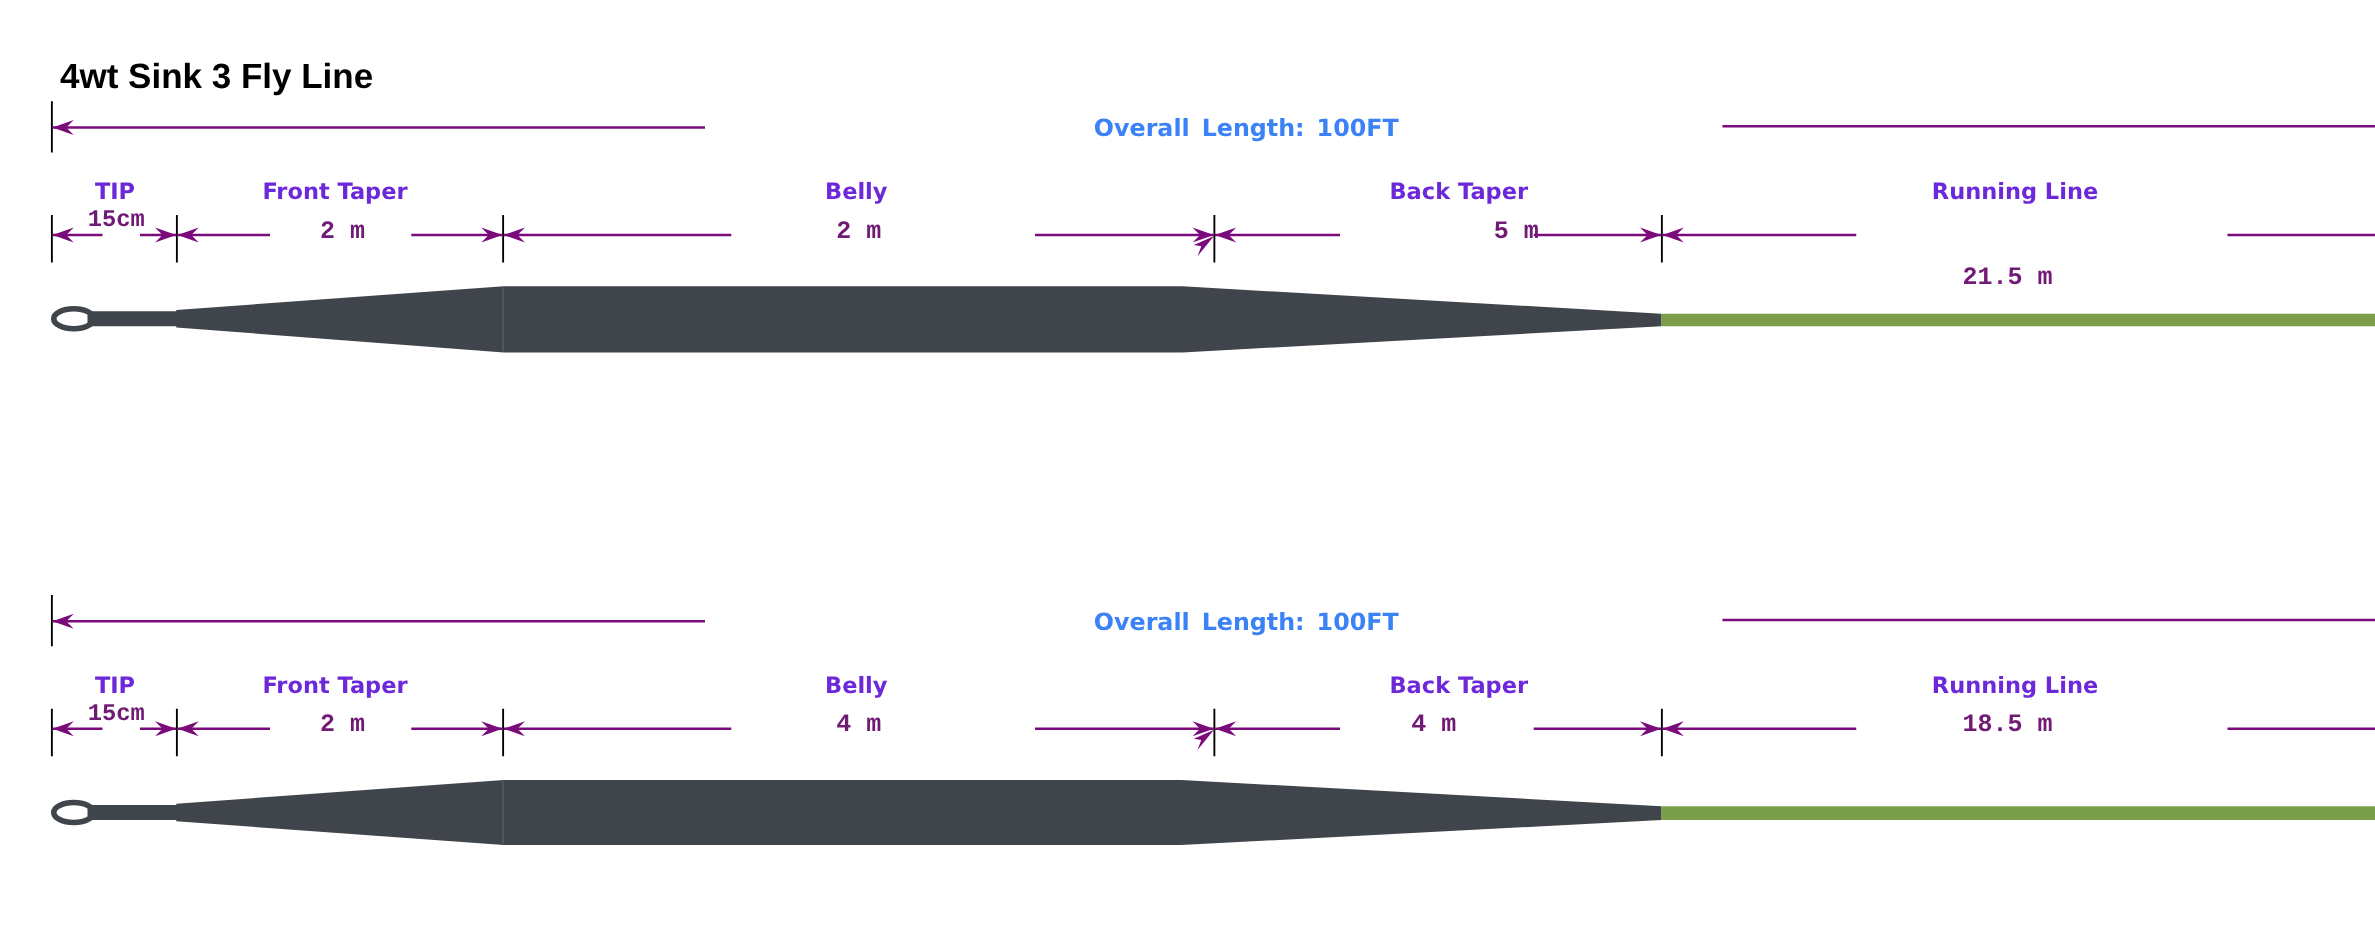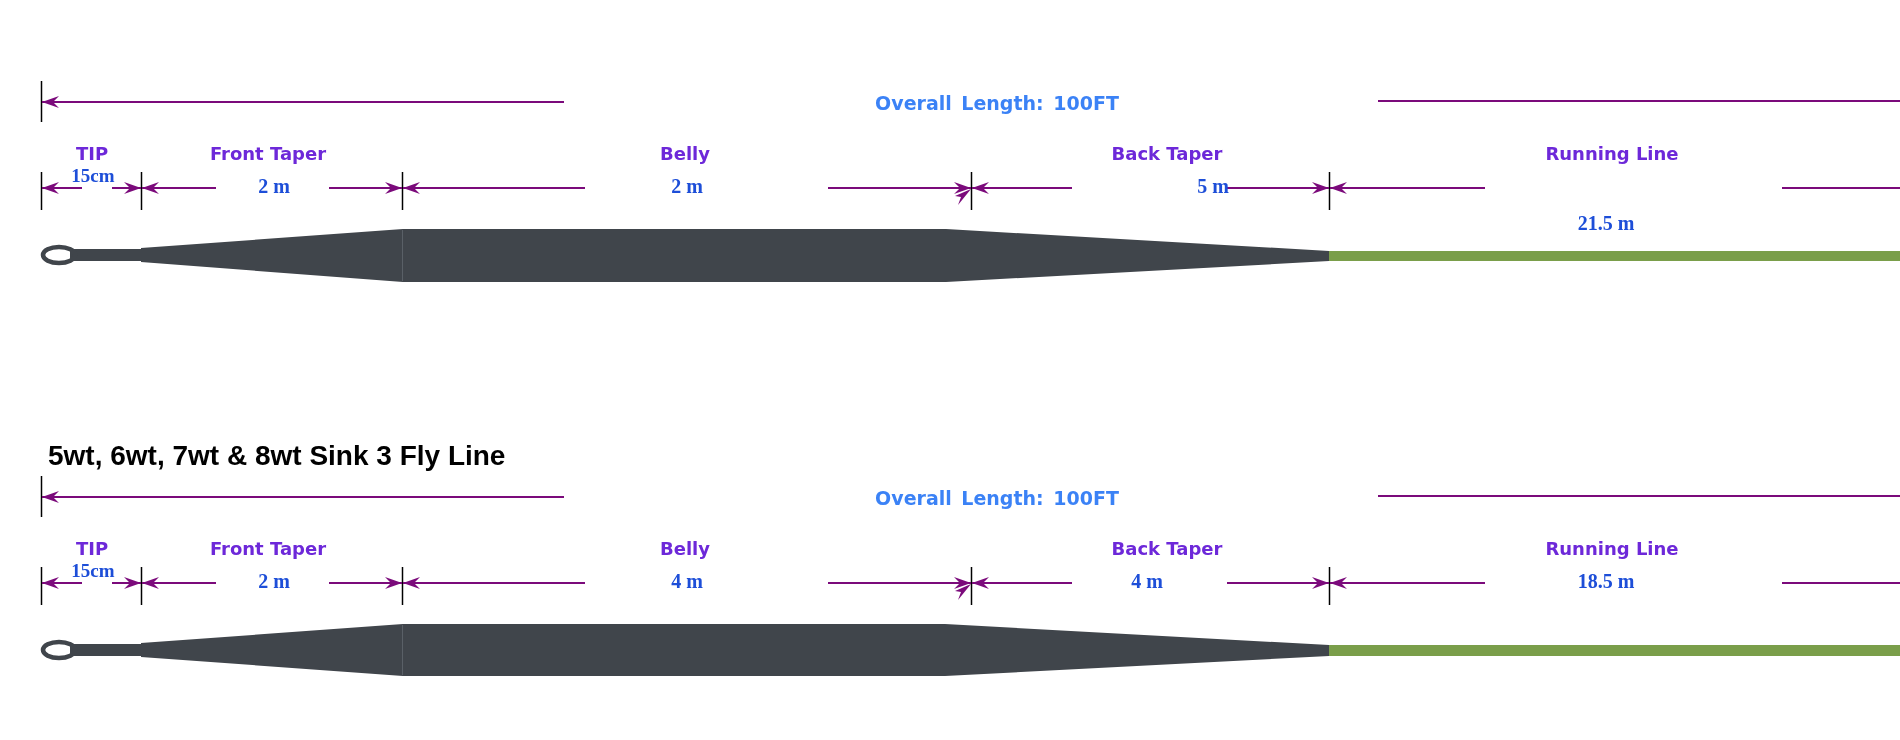--- a/index.html
+++ b/index.html
@@ -15,30 +15,31 @@
     font-family: "DejaVu Sans", sans-serif; font-weight: bold; font-size: 19px;
     color: #3b82f6; white-space: nowrap; word-spacing: 3px; line-height: 24px;
   }
   .seg-name {
     position: absolute; top: 143px; transform: translateX(-50%);
     font-family: "DejaVu Sans", sans-serif; font-weight: bold; font-size: 18px;
     color: #6d28d9; white-space: nowrap; line-height: 22px;
   }
   .seg-len {
     position: absolute; top: 174px; transform: translateX(-50%);
-    font-family: Liberation Serif, serif; font-weight: bold; font-size: 20px;
-    color: #1d4ed8; white-space: nowrap; line-height: 24px; background: transparent; text-align: right;
+    font-family: Liberation Mono, monospace; font-weight: bold; font-size: 20px;
+    color: #701a75; white-space: nowrap; line-height: 24px; background: transparent; text-align: right;
   }
   .seg-len.tip { top: 164px; font-size: 19px; }
   svg.diagram { position: absolute; left: 0; top: 0; }
 </style>
 </head>
 <body>
 
 <div class="section" style="top:0px;">
+  <div class="title">4wt Sink 3 Fly Line</div>
   <svg class="diagram" width="1900" height="380">
     <defs>
       <marker id="ahL0" markerWidth="20" markerHeight="14" refX="1" refY="7" orient="auto" markerUnits="userSpaceOnUse">
         <path d="M18,1 L1,7 L18,13 L12,7 Z" fill="#7b0a7b"></path>
       </marker>
       <marker id="ahR0" markerWidth="20" markerHeight="14" refX="19" refY="7" orient="auto" markerUnits="userSpaceOnUse">
         <path d="M2,1 L19,7 L2,13 L8,7 Z" fill="#7b0a7b"></path>
       </marker>
     </defs>
 
@@ -85,21 +86,20 @@
   <div class="seg-len" style="left:274px;">2 m</div>
   <div class="seg-name" style="left:685px;">Belly</div>
   <div class="seg-len" style="left:687px;">2 m</div>
   <div class="seg-name" style="left:1167px;">Back Taper</div>
   <div class="seg-len" style="left:1213px;">5 m</div>
   <div class="seg-name" style="left:1612px;">Running Line</div>
   <div class="seg-len" style="left:1606px;margin-top:37px;">21.5 m</div>
 </div>
 
 <div class="section" style="top:395px;">
-  <div class="title">5wt, 6wt, 7wt &amp; 8wt Sink 3 Fly Line</div>
   <svg class="diagram" width="1900" height="380">
     <defs>
       <marker id="ahL1" markerWidth="20" markerHeight="14" refX="1" refY="7" orient="auto" markerUnits="userSpaceOnUse">
         <path d="M18,1 L1,7 L18,13 L12,7 Z" fill="#7b0a7b"></path>
       </marker>
       <marker id="ahR1" markerWidth="20" markerHeight="14" refX="19" refY="7" orient="auto" markerUnits="userSpaceOnUse">
         <path d="M2,1 L19,7 L2,13 L8,7 Z" fill="#7b0a7b"></path>
       </marker>
     </defs>
     <g>

